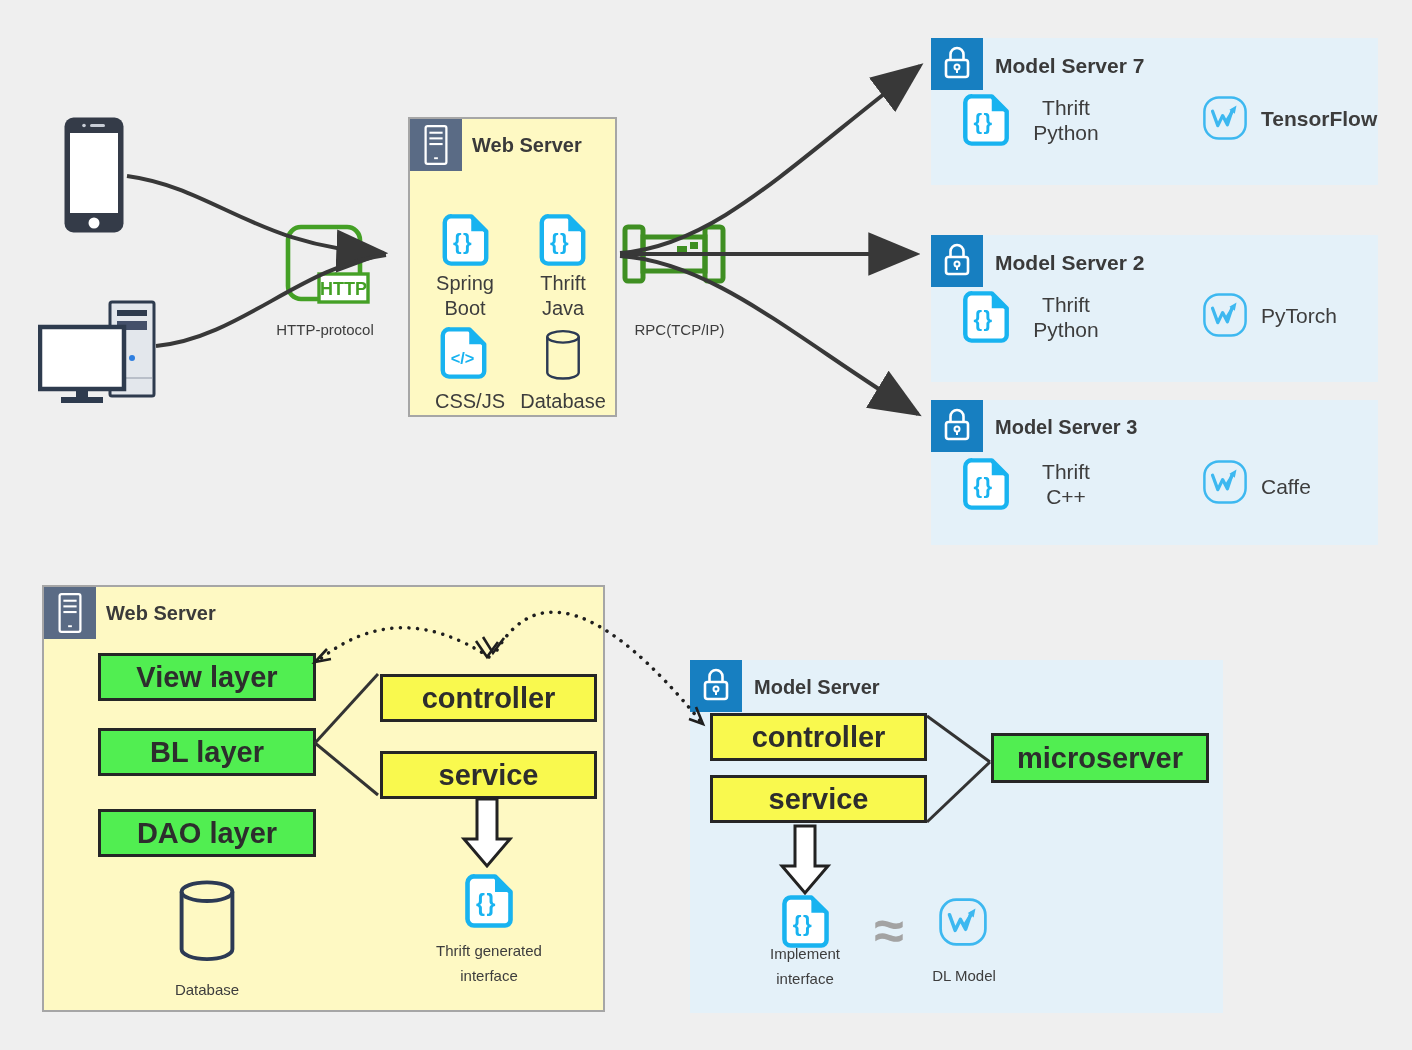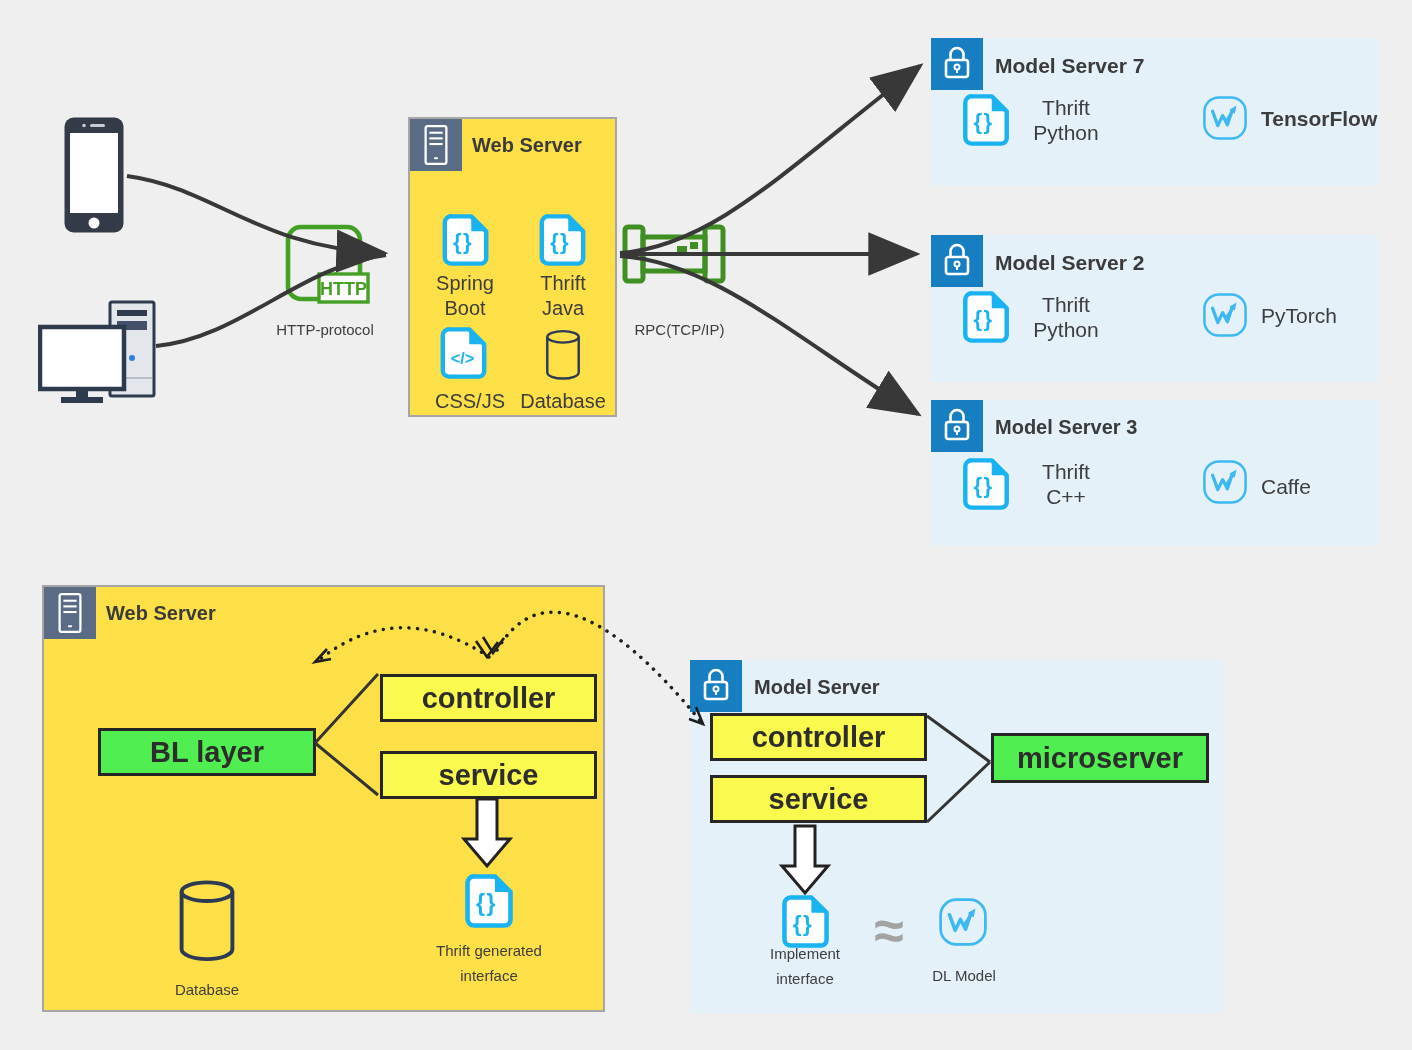--- a/index.html
+++ b/index.html
@@ -1,20 +1,20 @@
 <!DOCTYPE html>
 <html><head>
 <meta charset="utf-8">
 <style>
   html,body{margin:0;padding:0;background:#efefef;}
   .canvas{position:relative;width:1412px;height:1050px;background:#efefef;
           font-family:"Liberation Sans",sans-serif;overflow:hidden;}
   .abs{position:absolute;}
   .panel{position:absolute;box-sizing:border-box;}
-  .panel.pink{background:#fde047;border:2px solid #a6a6a6;}
+  .panel.pink{background:#fef9c3;border:2px solid #a6a6a6;}
   .panel.blue{background:#e4f1f9;}
   .hdr{position:absolute;left:0;top:0;width:52px;height:52px;display:flex;align-items:center;justify-content:center;}
   .hdr.slate{background:#5a6b85;}
   .hdr.lock{background:#177fc1;}
   .panel-title{position:absolute;font-weight:bold;font-size:20px;color:#3a3a3a;white-space:nowrap;}
   .gbox,.ybox{position:absolute;display:flex;align-items:center;justify-content:center;
               font-weight:bold;font-size:29px;color:#2d2d2d;border:3px solid #262626;box-sizing:border-box;}
   .gbox{background:#51ee51;}
   .ybox{background:#f9f94e;}
   .icon-label{position:absolute;text-align:center;white-space:pre-line;
@@ -218,21 +218,23 @@
   </div>
 
   <div class="panel pink" style="left:42px;top:585px;width:563px;height:427px;">
     <div class="hdr slate">
       <svg width="34" height="42">
           <use href="#sym-server"></use>
         </svg>
     </div>
     <div class="panel-title" style="left:62px;top:15px;">Web Server</div>
 
+    <div class="gbox" style="left:54px;top:66px;width:218px;height:48px;">View layer</div>
     <div class="gbox" style="left:54px;top:141px;width:218px;height:48px;">BL layer</div>
+    <div class="gbox" style="left:54px;top:222px;width:218px;height:48px;">DAO layer</div>
 
     <div class="ybox" style="left:336px;top:87px;width:217px;height:48px;">controller</div>
     <div class="ybox" style="left:336px;top:164px;width:217px;height:48px;">service</div>
 
     <div class="abs" style="left:132px;top:292px;">
       <svg width="62" height="84">
           <use href="#sym-cyl"></use>
         </svg>
     </div>
     <div class="icon-label t22" style="left:63px;top:390px;width:200px;">Database</div>

